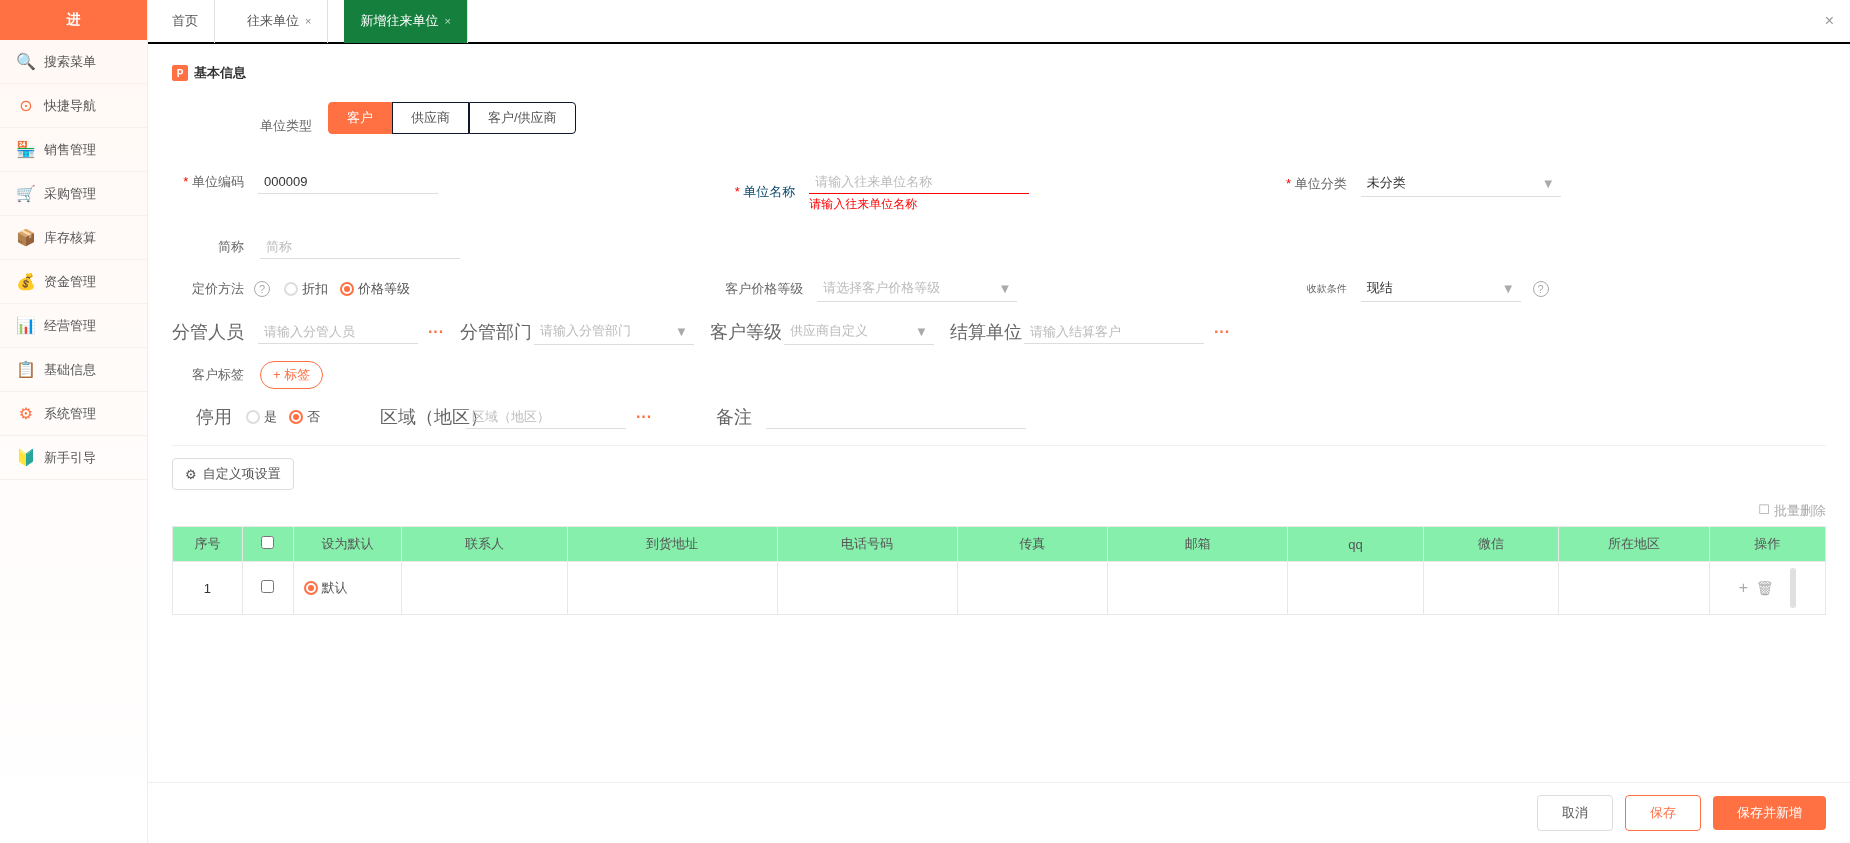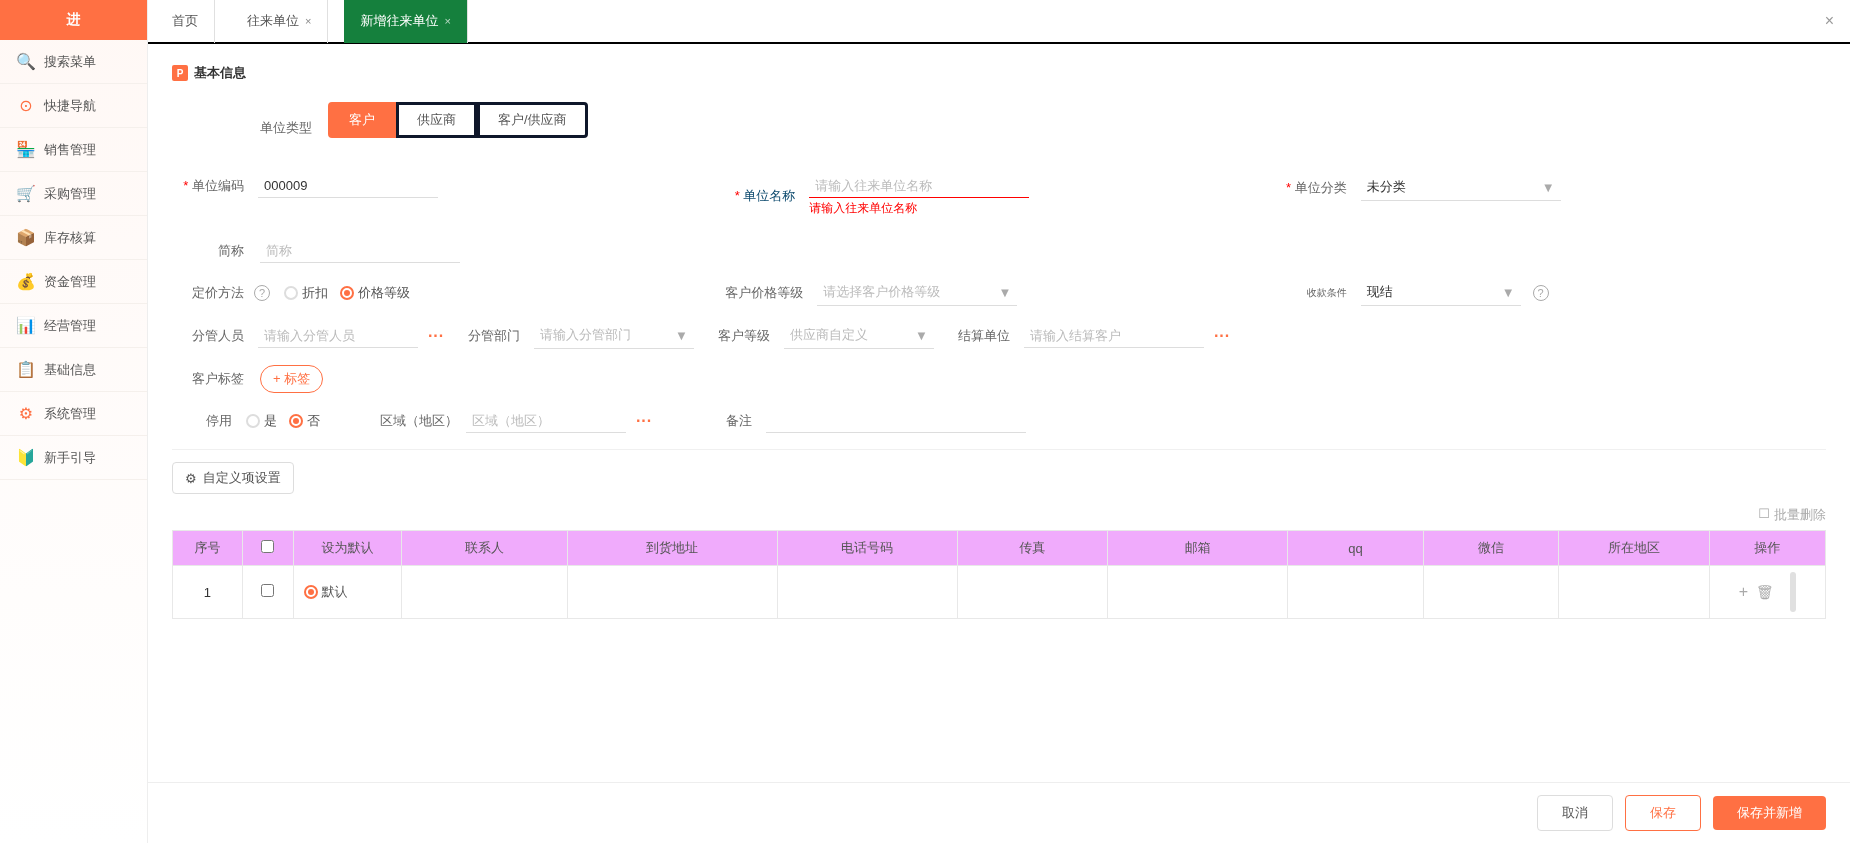--- a/index.html
+++ b/index.html
@@ -161,21 +161,21 @@
     .select-field.has-value { color: #333; }
 
     
     .btn-type-group {
       display: flex;
       gap: 0;
       margin-bottom: 16px;
     }
     .btn-type {
       padding: 6px 18px;
-      border: 3px solid #0f172a;
+      border: 1px solid #0f172a;
       background: #fff;
       cursor: pointer;
       color: #555;
       font-size: 13px;
     }
     .btn-type.active {
       background: #ff7043;
       color: white;
       border-color: #ff7043;
     }
@@ -252,21 +252,21 @@
       margin-bottom: 12px;
     }
 
     
     .data-table {
       width: 100%;
       border-collapse: collapse;
       font-size: 13px;
     }
     .data-table th {
-      background: #f0abfc;
+      background: #86efac;
       border: 1px solid #e8e8e8;
       padding: 8px 10px;
       text-align: center;
       color: #555;
       font-weight: normal;
     }
     .data-table td {
       border: 1px solid #e8e8e8;
       padding: 6px 10px;
       text-align: center;
@@ -334,21 +334,21 @@
       align-items: start;
     }
     .form-cell {
       display: flex;
       align-items: center;
       gap: 6px;
     }
     .form-cell .label {
       color: #666;
       white-space: nowrap;
-      font-size: 13px;
+      font-size: 18px;
     }
     .form-cell .label.req::before { content: '* '; color: red; }
 
     
     .content::-webkit-scrollbar { width: 6px; }
     .content::-webkit-scrollbar-thumb { background: #ddd; border-radius: 3px; }
   </style>
 </head>
 <body>
 

